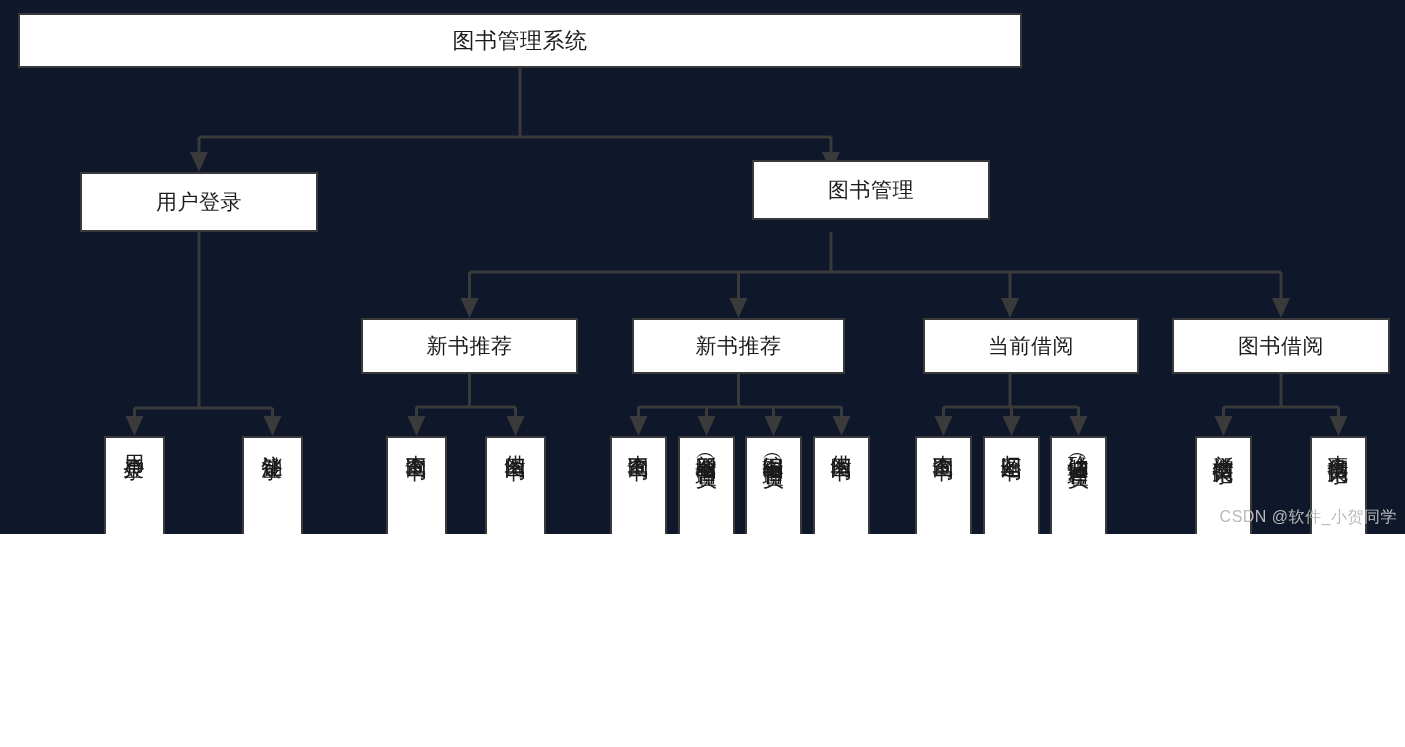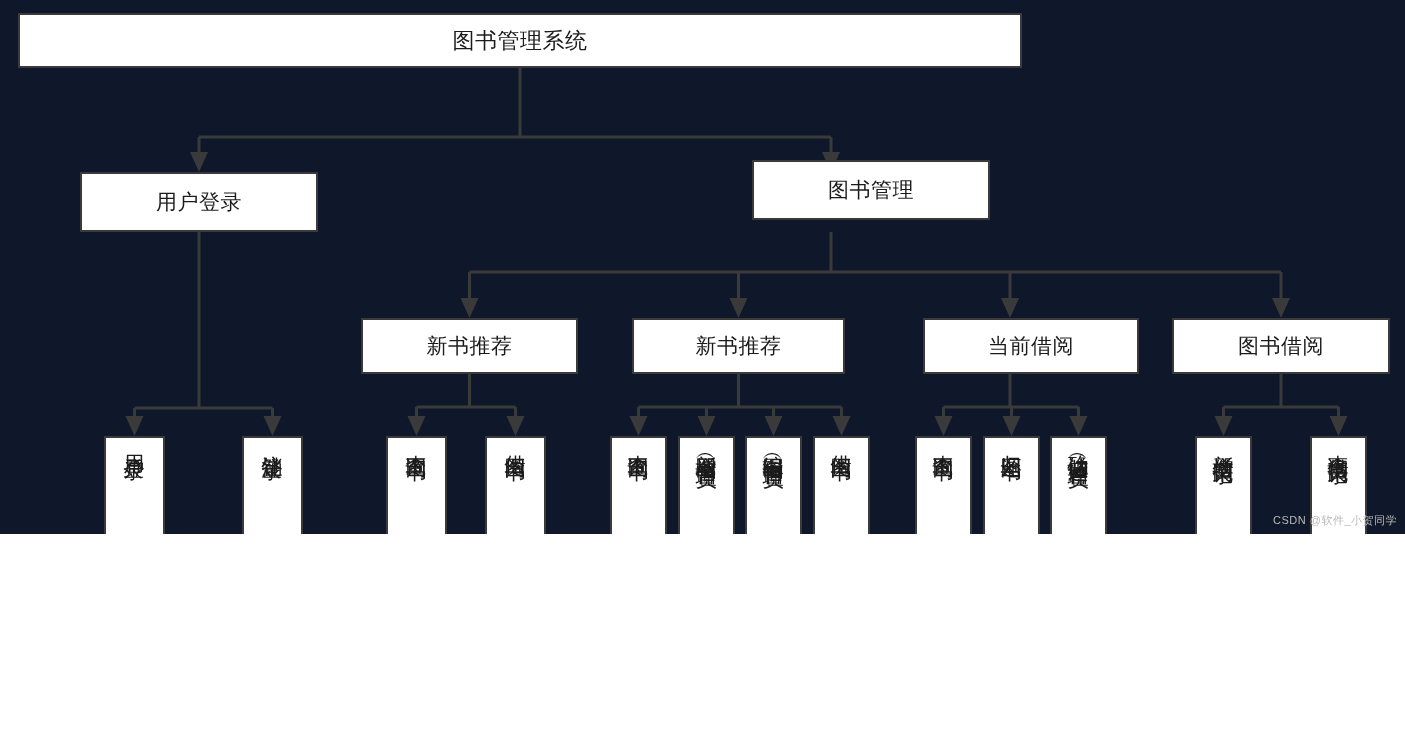--- a/index.html
+++ b/index.html
@@ -62,21 +62,21 @@
     text-orientation: upright;
     font-size: 21px;
     line-height: 1.0;
     letter-spacing: 2px;
     white-space: nowrap;
   }
   .watermark {
     position: absolute;
     right: 8px;
     bottom: 6px;
-    font-size: 11px;
+    font-size: 16px;
     color: #b9b9b9;
     z-index: 5;
     white-space: nowrap;
     letter-spacing: 0.5px;
   }
 </style>
 </head>
 <body>
 
 <div id="canvas">

